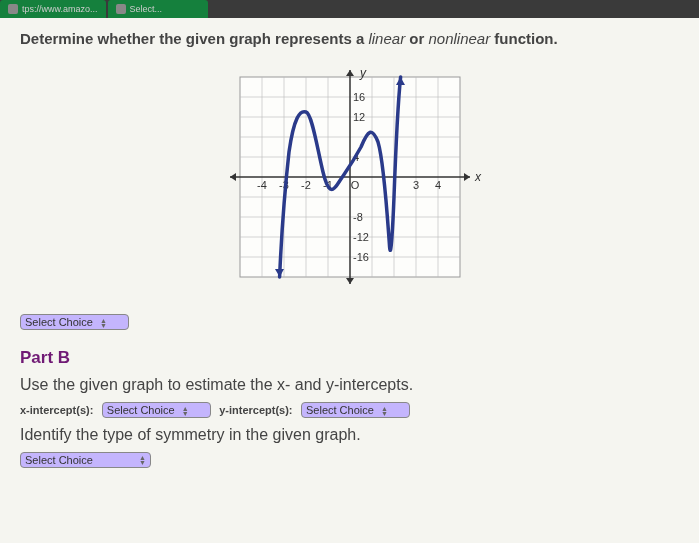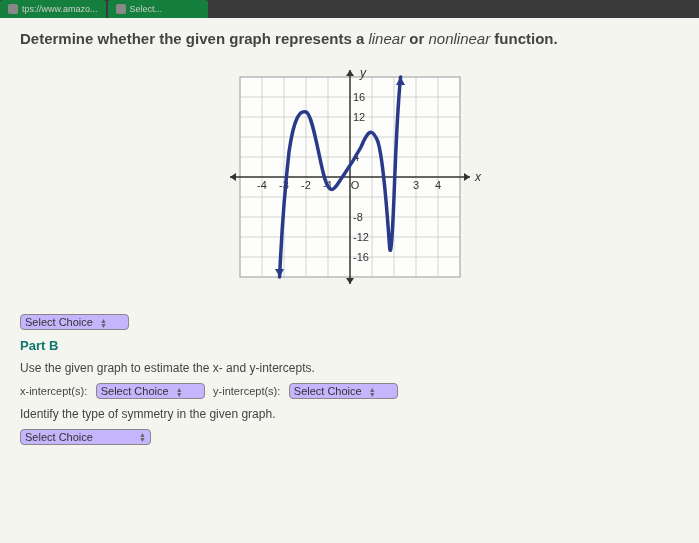--- a/index.html
+++ b/index.html
@@ -78,34 +78,35 @@
     .stepper {
       display: inline-flex;
       flex-direction: column;
       margin-left: 4px;
       vertical-align: middle;
       line-height: 5px;
       font-size: 7px;
       color: #666;
     }
     .part-label {
-      font-size: 13px;
+      font-size: 17px;
       font-weight: bold;
-      color: #0f766e;
-      margin: 8px 0 8px 0;
+      color: #701a75;
+      margin: 18px 0 8px 0;
     }
     .instruction {
-      font-size: 12px;
+      font-size: 16px;
       color: #444;
       margin-bottom: 6px;
     }
     .inline-label {
       font-size: 11px;
       color: #444;
       margin-right: 4px;
+      font-weight: bold;
     }
     .row { margin-bottom: 8px; }
     svg { display: block; }
   </style>
 </head>
 <body>
 
 <div class="browser-tabs">
   <div class="tab">
     <span class="tab-icon"></span>

